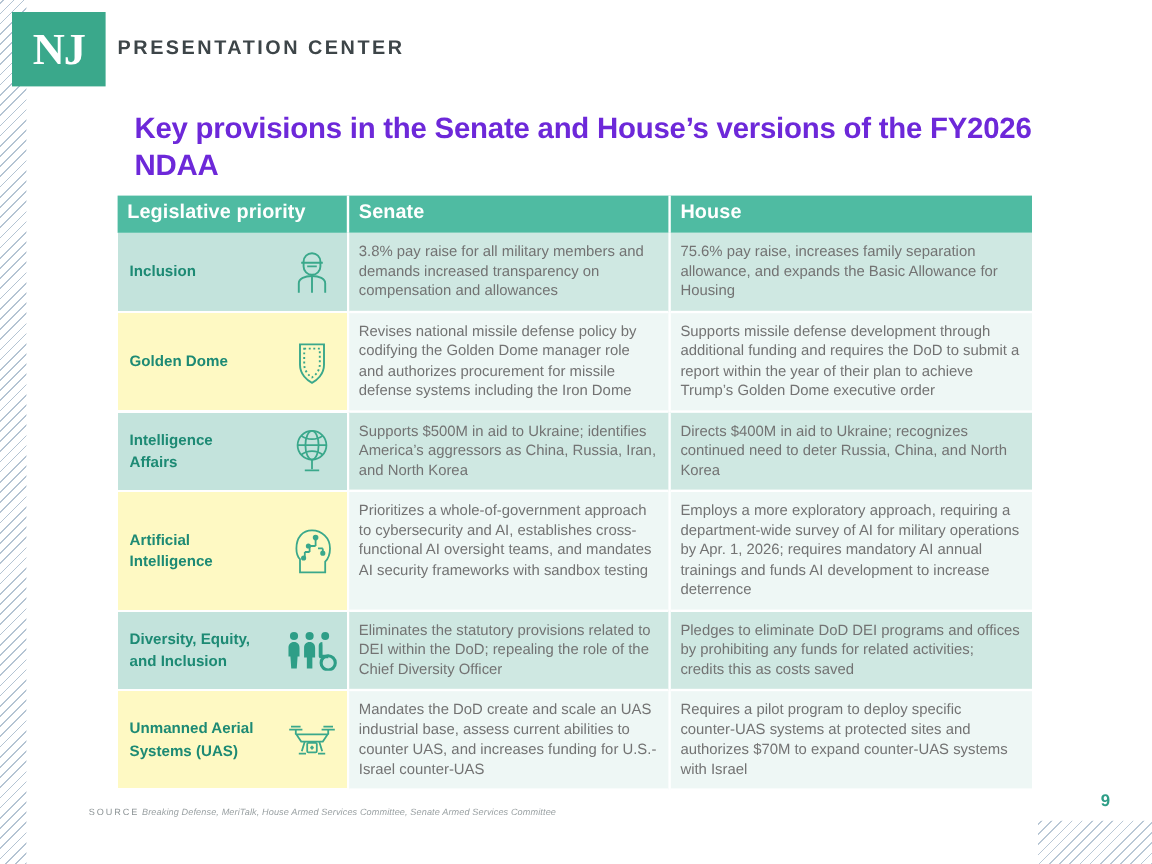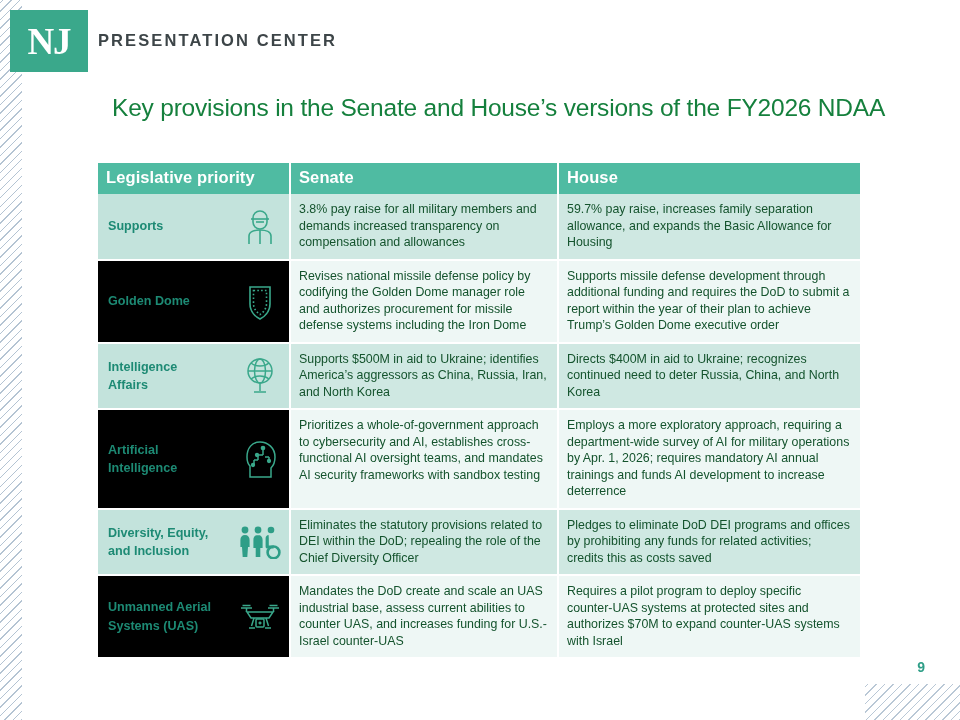--- a/index.html
+++ b/index.html
@@ -68,23 +68,23 @@
     letter-spacing: 2.1px;
     color: #3d4548;
   }
 
   
   .title {
     position: absolute;
     left: 112px; top: 92px;
     width: 790px;
     font-size: 24.5px;
-    font-weight: normal;
+    font-weight: bold;
     line-height: 1.28;
-    color: #15803d;
+    color: #6d28d9;
     letter-spacing: -0.2px;
   }
 
   
   .table-wrap {
     position: absolute;
     left: 98px; top: 163px;
     width: 919px;
   }
   table.ndaa {
@@ -128,28 +128,28 @@
     max-width: 112px;
   }
   .pri-icon { width: 46px; flex: 0 0 46px; display: flex; align-items: center; justify-content: center; }
   .pri-icon svg { display: block; }
 
   td.txt {
     vertical-align: top;
     padding: 7px 10px 8px 8px;
     font-size: 12.4px;
     line-height: 1.33;
-    color: #14532d;
+    color: #737373;
     border-right: 2px solid #ffffff;
   }
   td.txt:last-child { border-right: none; }
 
   tr.band-a td { background: #c3e3dc; }
   tr.band-a td.txt { background: #cfe8e2; }
-  tr.band-b td { background: #000000; }
+  tr.band-b td { background: #fef9c3; }
   tr.band-b td.txt { background: #eef7f5; }
 
   tr.row { border-bottom: 2px solid #ffffff; }
 
   
   .footer {
     position: absolute;
     left: 74px; bottom: 36px;
     font-size: 8px;
     line-height: 1.65;
@@ -211,34 +211,34 @@
         <th>Legislative priority</th>
         <th>Senate</th>
         <th>House</th>
       </tr>
     </thead>
     <tbody>
 
       <tr class="row band-a">
         <td class="pri">
           <div class="pri-inner">
-            <span class="pri-label">Supports</span>
+            <span class="pri-label">Inclusion</span>
             <span class="pri-icon">
               <svg width="34" height="38" viewBox="0 0 34 38" fill="none" stroke="#3aa88b" stroke-width="1.6">
                 <path d="M10 11a7 7 0 0 1 14 0v4a7 7 0 0 1-14 0z"></path>
                 <path d="M8 12h18"></path>
                 <path d="M13 15h8"></path>
                 <path d="M6 37v-8c0-4 5-6 11-6s11 2 11 6v8"></path>
                 <path d="M17 23v14"></path>
               </svg>
             </span>
           </div>
         </td>
         <td class="txt">3.8% pay raise for all military members and demands increased transparency on compensation and allowances</td>
-        <td class="txt">59.7% pay raise, increases family separation allowance, and expands the Basic Allowance for Housing</td>
+        <td class="txt">75.6% pay raise, increases family separation allowance, and expands the Basic Allowance for Housing</td>
       </tr>
 
       <tr class="row band-b">
         <td class="pri">
           <div class="pri-inner">
             <span class="pri-label">Golden Dome</span>
             <span class="pri-icon">
               <svg width="32" height="40" viewBox="0 0 32 40" fill="none" stroke="#3aa88b" stroke-width="1.6">
                 <path d="M6 6h20v17c0 8-6 13-10 15-4-2-10-7-10-15z"></path>
                 <path d="M9.5 9.5h13v13c0 6-4.3 9.6-6.5 11-2.2-1.4-6.5-5-6.5-11z" stroke-dasharray="1.6 2.2"></path>
@@ -332,15 +332,19 @@
         </td>
         <td class="txt">Mandates the DoD create and scale an UAS industrial base, assess current abilities to counter UAS, and increases funding for U.S.-Israel counter-UAS</td>
         <td class="txt">Requires a pilot program to deploy specific counter-UAS systems at protected sites and authorizes $70M to expand counter-UAS systems with Israel</td>
       </tr>
 
     </tbody>
   </table>
 </div>
 
 <div class="footer">
+  <div>
+    <span class="src-label">SOURCE</span>
+    <span class="src-text">Breaking Defense, MeriTalk, House Armed Services Committee, Senate Armed Services Committee</span>
+  </div>
 </div>
 
 <div class="page-num">9</div>
 
 </body></html>

